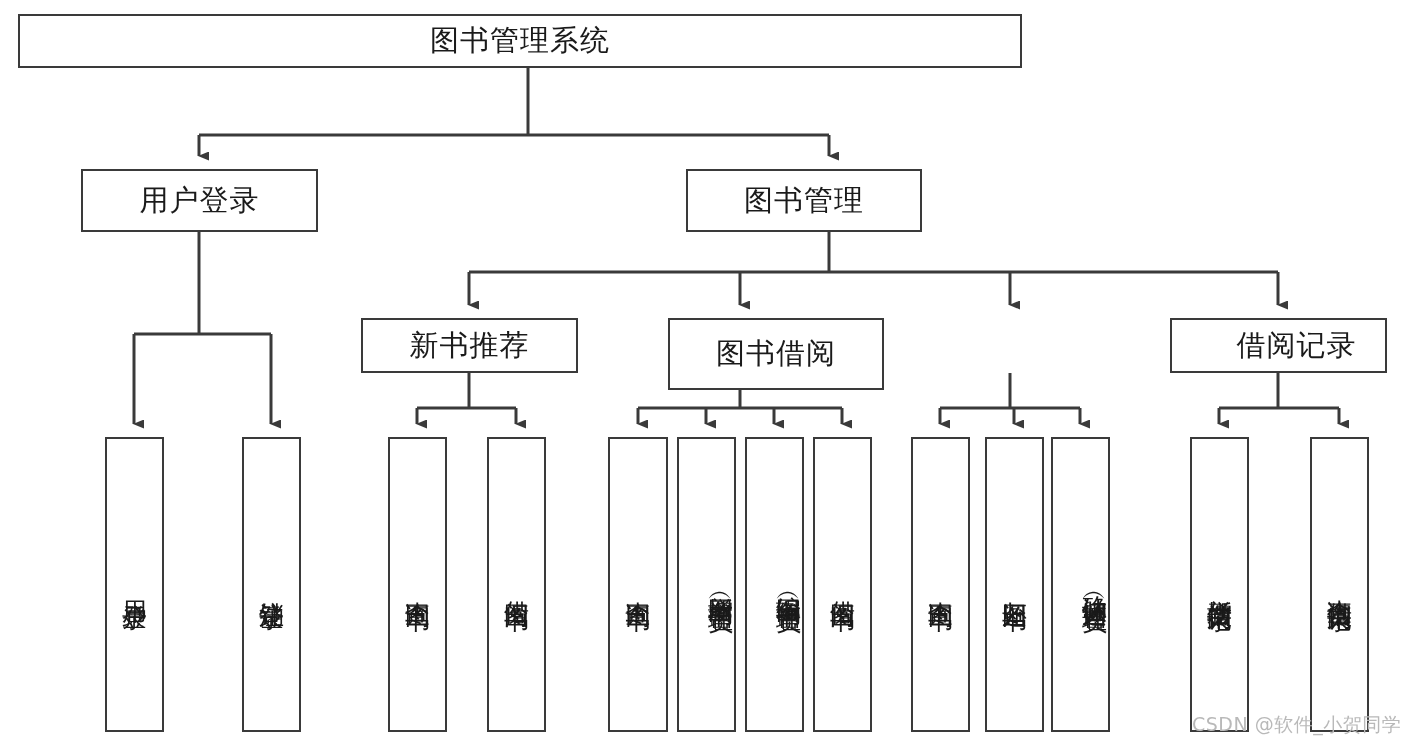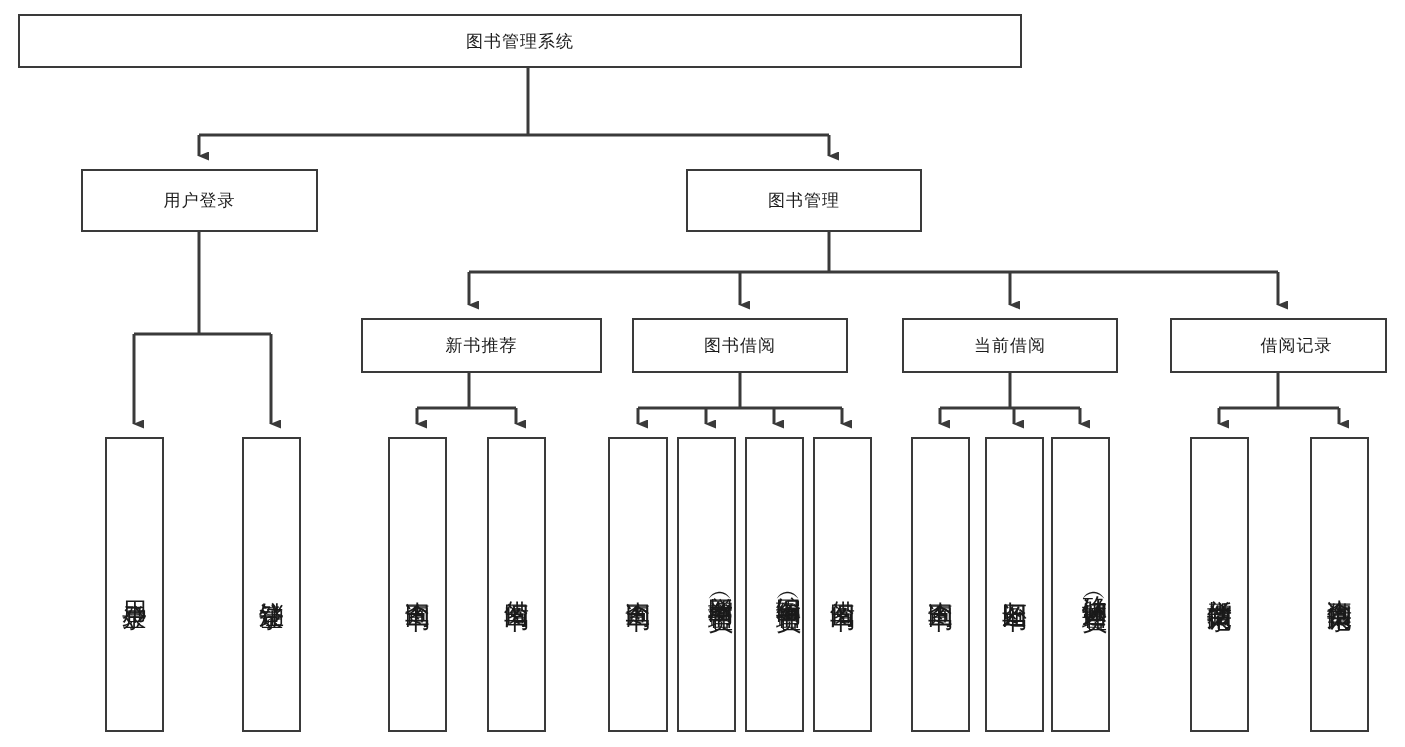--- a/index.html
+++ b/index.html
@@ -32,21 +32,21 @@
     box-sizing: border-box;
     border: 2px solid #3a3a3a;
     background: #ffffff;
     display: flex;
     align-items: center;
     justify-content: center;
     color: #1a1a1a;
     text-align: center;
   }
   .node.horiz {
-    font-size: 17px;
+    font-size: 29px;
     letter-spacing: 1px;
   }
   .node.vert {
     writing-mode: vertical-rl;
     text-orientation: upright;
     font-size: 25px;
     line-height: 1.08;
     letter-spacing: 2px;
     padding-top: 6px;
     padding-bottom: 6px;
@@ -129,28 +129,25 @@
     <span class="lbl">图书管理系统</span>
   </div>
 
   <div class="node horiz" id="node-l2-0" style="left: 81px; top: 169px; width: 237px; height: 63px;">
     <span class="lbl">用户登录</span>
   </div>
   <div class="node horiz" id="node-l2-1" style="left: 686px; top: 169px; width: 236px; height: 63px;">
     <span class="lbl">图书管理</span>
   </div>
 
-  <div class="node horiz" id="node-l3-0" style="left: 361px; top: 318px; width: 241px; height: 55px;">
+  <div class="node horiz" id="node-l3-0" style="left: 361px; top: 318px; width: 217px; height: 55px;">
     <span class="lbl">新书推荐</span>
   </div>
-  <div class="node horiz" id="node-l3-1" style="left: 632px; top: 318px; width: 216px; height: 55px;">
+  <div class="node horiz" id="node-l3-1" style="left: 668px; top: 318px; width: 216px; height: 72px;">
     <span class="lbl">图书借阅</span>
-  </div>
-  <div class="node horiz" id="node-l3-2" style="left: 902px; top: 318px; width: 216px; height: 55px;">
-    <span class="lbl">当前借阅</span>
   </div>
   <div class="node horiz" id="node-l3-3" style="left: 1170px; top: 318px; width: 217px; height: 55px; padding-left: 36px;">
     <span class="lbl">借阅记录</span>
   </div>
 
   <div class="node vert" id="node-leaf-0" style="left: 105px; top: 437px; width: 59px; height: 295px;">
     <span class="lbl">用户登录</span>
   </div>
   <div class="node vert" id="node-leaf-1" style="left: 242px; top: 437px; width: 59px; height: 295px;">
     <span class="lbl">注销登录</span>
@@ -182,14 +179,15 @@
   <div class="node vert tall-top" id="node-leaf-10" style="left: 1051px; top: 437px; width: 59px; height: 295px;">
     <span class="lbl">确认归还（管理员）</span>
   </div>
   <div class="node vert" id="node-leaf-11" style="left: 1190px; top: 437px; width: 59px; height: 295px;">
     <span class="lbl">新增借阅记录</span>
   </div>
   <div class="node vert" id="node-leaf-12" style="left: 1310px; top: 437px; width: 59px; height: 295px;">
     <span class="lbl">查询借阅记录</span>
   </div>
 
+  <div class="watermark">CSDN @软件_小贺同学</div>
 
 </div>
 
 </body></html>

